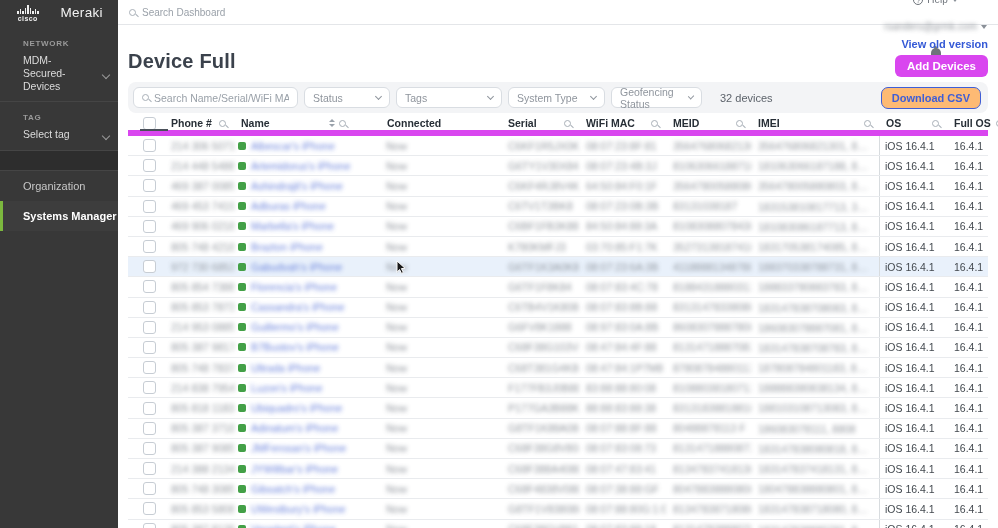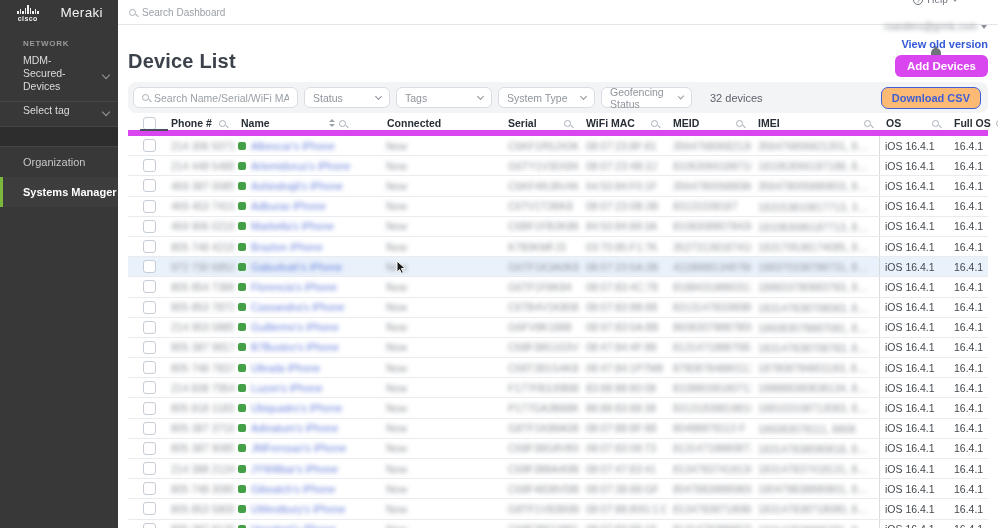--- a/index.html
+++ b/index.html
@@ -73,21 +73,21 @@
                 align-items:center; gap:6px; padding:0 5px; }
   .f-box { background:#fff; border:1px solid #d9dde2; border-radius:6px; height:21px;
            display:flex; align-items:center; padding:0 8px; font-size:10.5px; color:#8f959d; }
   .f-search { width:165px; gap:5px; }
   .f-search input { border:none; outline:none; font-size:10.5px; width:100%;
                     font-family:"Liberation Sans",sans-serif; color:#555; background:transparent; }
   .f-search input::placeholder { color:#9aa1a9; }
   .f-select { cursor:pointer; }
   .f-select .fchev { margin-left:auto; width:5px; height:5px; border-right:1.3px solid #8f959d;
                      border-bottom:1.3px solid #8f959d; transform:rotate(45deg); margin-top:-3px; }
-  .w-status{width:86px;} .w-tags{width:96px;} .w-systype{width:97px;} .w-geo{width:91px;}
+  .w-status{width:86px;} .w-tags{width:106px;} .w-systype{width:97px;} .w-geo{width:91px;}
   .f-count { font-size:11px; color:#5d636b; margin-left:12px; flex:1; }
   .btn-outline { background:#fdba74; border:1.5px solid #3f5ed6; color:#3f5ed6; font-weight:bold;
                  font-size:11px; border-radius:7px; height:22px; padding:0 10px; cursor:pointer;
                  margin-right:2px; font-family:"Liberation Sans",sans-serif; }
 
   
   .table { margin-top:3px; font-size:10.5px; }
   .thead { display:flex; height:20px; align-items:center; border-bottom:6px solid #d946ef;
            font-weight:bold; color:#272e36; }
   .th { display:flex; align-items:center; height:100%; position:relative; }
@@ -150,20 +150,21 @@
       </span>
       <span class="meraki-txt">Meraki</span>
     </div>
 
     <div class="side-label">NETWORK</div>
     <div class="side-select">
       <span>MDM-Secured-Devices</span>
       <span class="chev-dn"></span>
     </div>
 
+    <div class="side-label">TAG</div>
     <div class="side-select slim">
       <span>Select tag</span>
       <span class="chev-dn"></span>
     </div>
 
     <div class="side-gap"></div>
 
     <div class="side-item">
       <span>Organization</span>
     </div>
@@ -197,21 +198,21 @@
           <span class="rd-light">rsanders@grmk.com</span>
           <span class="caret"></span>
         </span>
         <span class="bell"></span>
       </div>
     </div>
 
     <div class="content">
 
       <div class="page-head">
-        <div class="title">Device List</div>
+        <div class="title">Device Full</div>
         <div class="head-right">
           <span class="old-link">View old version</span>
           <button class="btn-primary">Add Devices</button>
         </div>
       </div>
 
       <div class="filter-bar">
         <div class="f-box f-search">
           <span class="mag"></span>
           <input type="text" placeholder="Search Name/Serial/WiFi MAC" style="">

